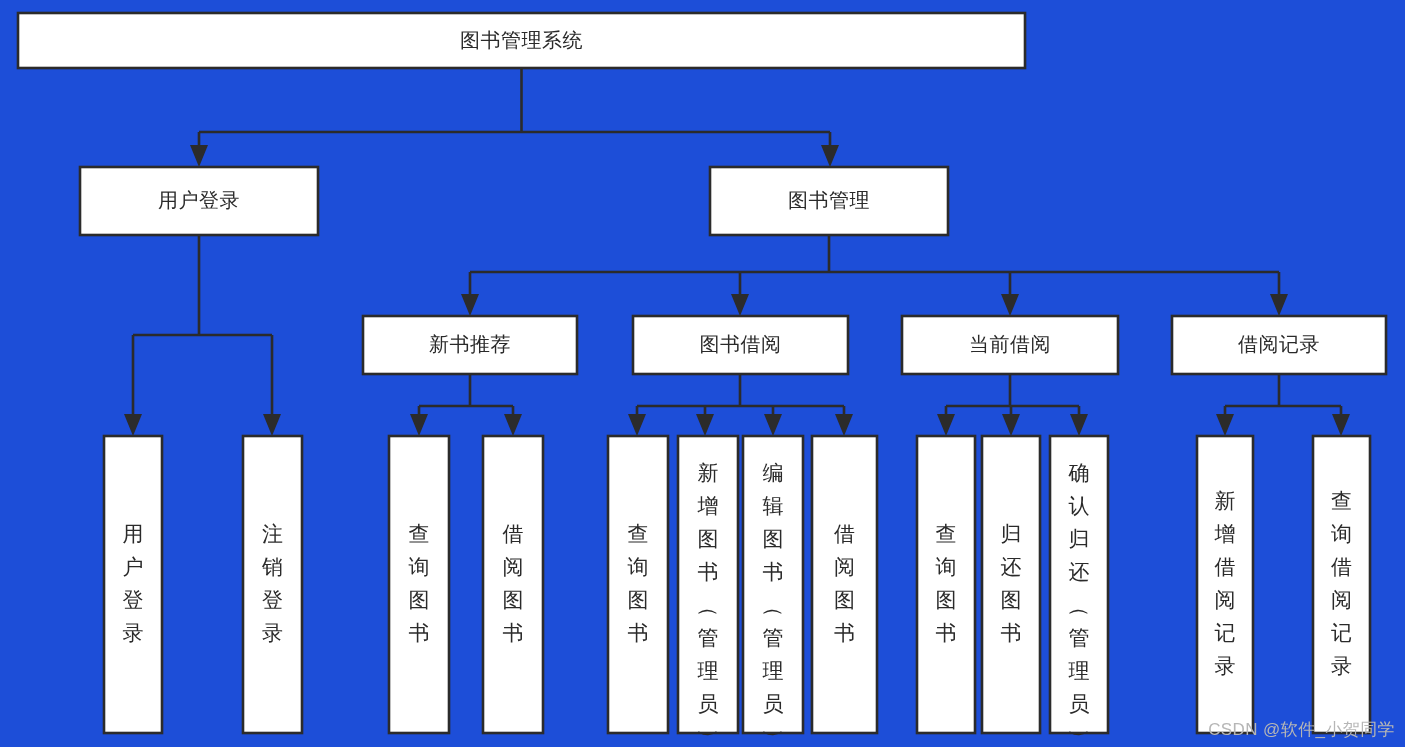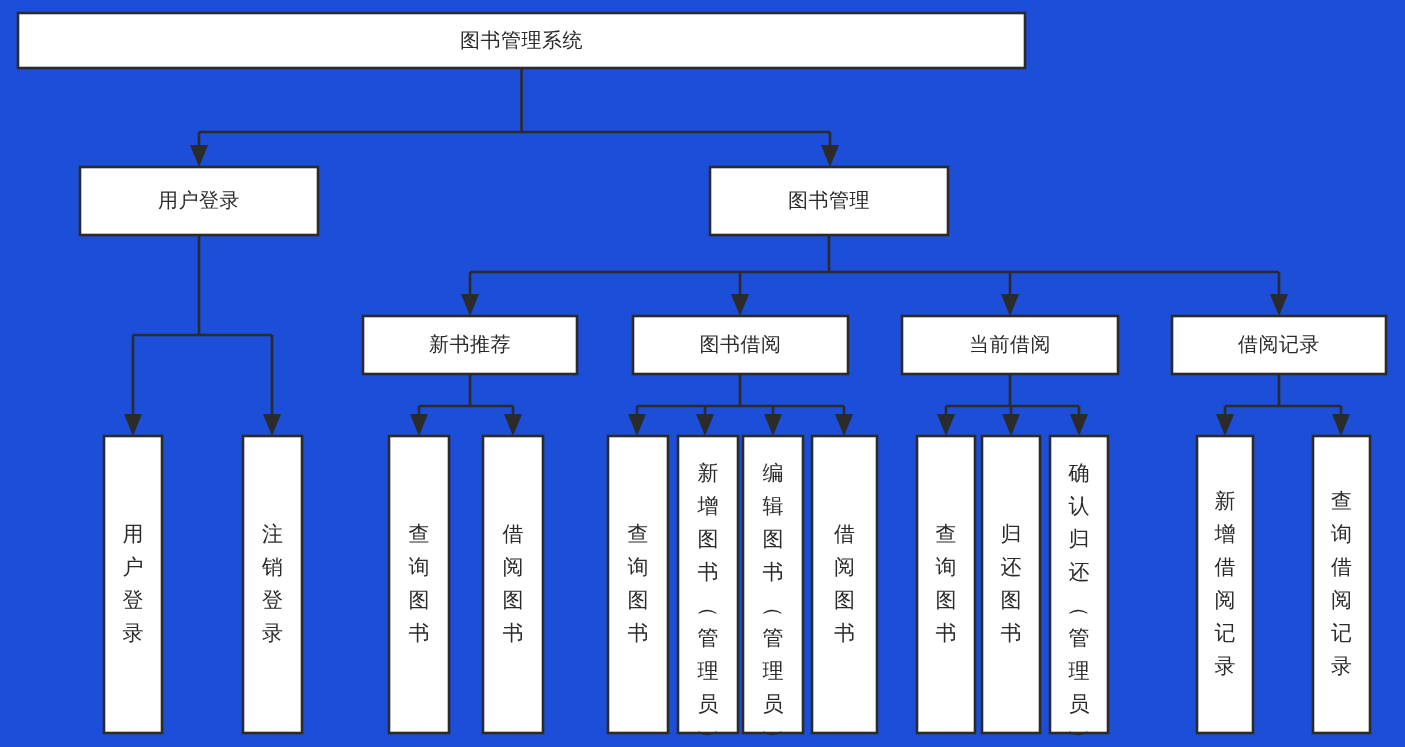--- a/index.html
+++ b/index.html
@@ -277,13 +277,14 @@
           <text x="1341.5" y="502" class="vlabel-char">查</text>
           <text x="1341.5" y="535" class="vlabel-char">询</text>
           <text x="1341.5" y="568" class="vlabel-char">借</text>
           <text x="1341.5" y="601" class="vlabel-char">阅</text>
           <text x="1341.5" y="634" class="vlabel-char">记</text>
           <text x="1341.5" y="667" class="vlabel-char">录</text>
           <text x="1341.5" y="-563" class="vlabel-char" opacity="0">查询借阅记录</text>
         </g>
       </g>
   </svg>
+  <div class="watermark-text">CSDN @软件_小贺同学</div>
 </div>
 
 </body></html>

